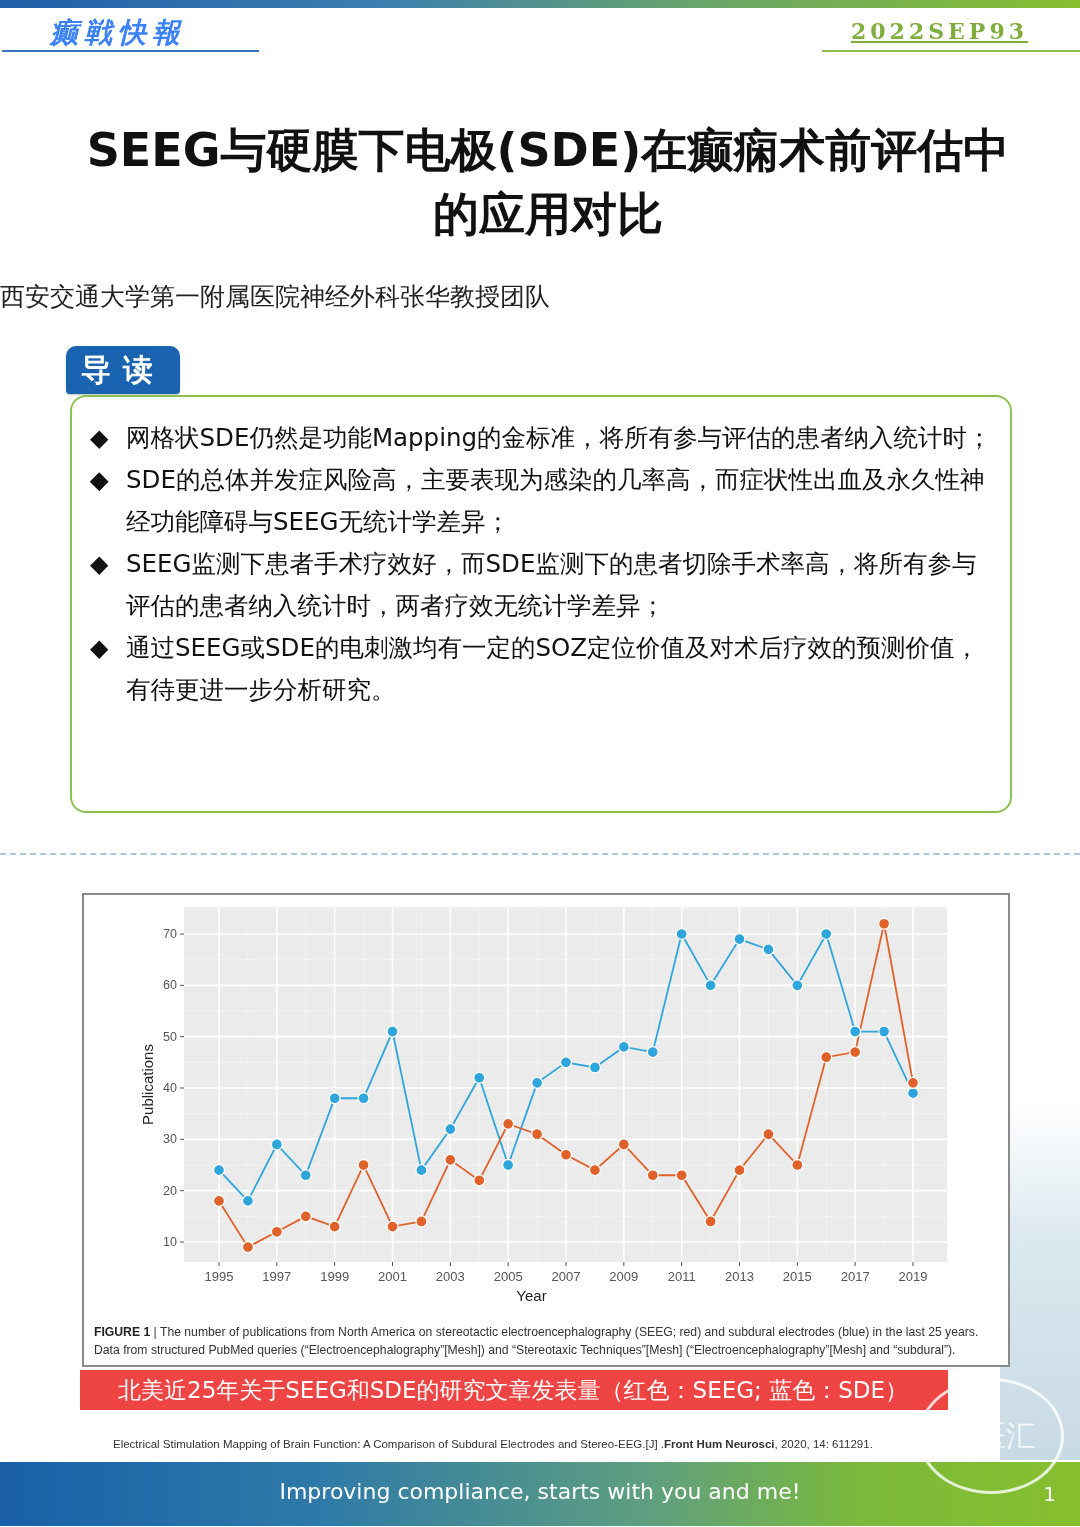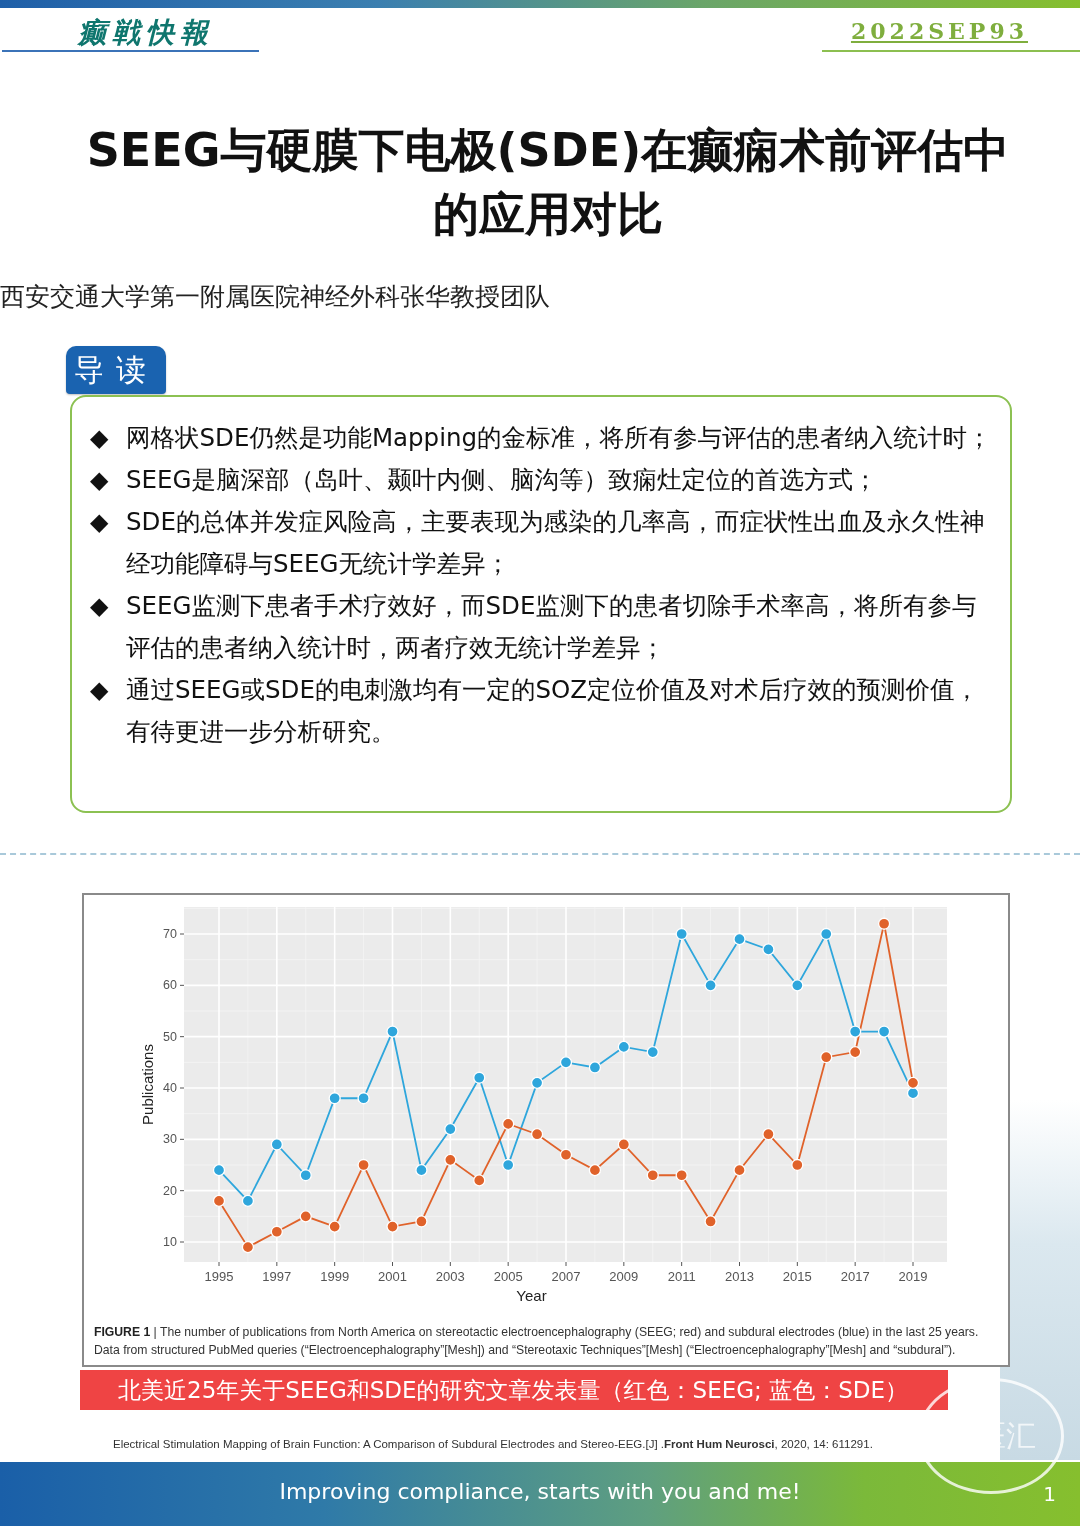--- a/index.html
+++ b/index.html
@@ -1,32 +1,32 @@
 <!DOCTYPE html>
 <html><head>
 <meta charset="utf-8">
 <style>
   html, body { margin:0; padding:0; }
   body { width:1080px; height:1527px; position:relative; background:#ffffff; overflow:hidden;
          font-family:"DejaVu Sans", "Liberation Sans", sans-serif; color:#111; }
   .topbar { position:absolute; left:0; top:0; width:1080px; height:8px;
             background:linear-gradient(90deg,#1f5fa8 0%,#3b7fb0 35%,#6aa56a 65%,#86bf2e 100%); }
-  .brand { position:absolute; left:78px; top:14px; font-family:"DejaVu Serif", serif; font-size:28px;
-           color:#0f766e; letter-spacing:6px; font-weight:bold; font-style:italic; }
+  .brand { position:absolute; left:50px; top:14px; font-family:"DejaVu Serif", serif; font-size:28px;
+           color:#3b82f6; letter-spacing:6px; font-weight:bold; font-style:italic; }
   .brand-line { position:absolute; left:2px; top:50px; width:257px; height:2px; background:#3b73b8; }
   .issue { position:absolute; right:52px; top:18px; font-family:"DejaVu Serif", serif; font-size:22px;
            font-weight:bold; color:#7fae3e; letter-spacing:4px;text-decoration:underline; }
   .issue-line { position:absolute; left:822px; top:50px; width:258px; height:2px; background:#8cbf50; }
 
   .title { position:absolute; left:8px; top:118px; width:1080px; text-align:center;
            font-size:46px; line-height:64px; font-weight:bold; color:#111; }
   .author { position:absolute; left:0; top:280px; width:1080px; font-size:25px; color:#222; }
 
-  .guide-tab { position:absolute; left:66px; top:346px; width:100px; height:48px; background:#1a63b0;
-               border-radius:10px 10px 4px 4px; color:#fff; font-size:30px; font-weight:normal;
+  .guide-tab { position:absolute; left:66px; top:346px; width:114px; height:48px; background:#1a63b0;
+               border-radius:10px 10px 4px 4px; color:#fff; font-size:30px; font-weight:bold;
                text-align:center; line-height:48px; letter-spacing:12px; box-shadow:0 1px 2px rgba(0,0,0,.25); }
   .guide-box { position:absolute; left:70px; top:395px; width:938px; height:414px;
                border:2px solid #8cc152; border-radius:16px; background:#fff; }
   .guide-list { list-style:none; margin:0; padding:20px 18px 0 18px; }
   .guide-item { position:relative; padding-left:36px; font-size:24.5px; line-height:42px; color:#111; }
   .guide-item .bullet { position:absolute; left:0; top:0; font-size:24px; }
 
   .dashed { position:absolute; left:0; top:853px; width:1080px; border-top:2px dashed #a9c9da; }
 
   .fig-frame { position:absolute; left:82px; top:893px; width:924px; height:470px;
@@ -62,21 +62,21 @@
 <div class="title">
   <div>SEEG与硬膜下电极(SDE)在癫痫术前评估中</div>
   <div>的应用对比</div>
 </div>
 <div class="author">西安交通大学第一附属医院神经外科张华教授团队</div>
 
 <div class="guide-tab">导读</div>
 <div class="guide-box">
   <ul class="guide-list" id="guide-list">
       <li class="guide-item"><span class="bullet">◆</span><span>网格状SDE仍然是功能Mapping的金标准，将所有参与评估的患者纳入统计时；</span></li>
-      <li class="guide-item"><span class="bullet">◆</span><span>SEEG是脑深部（岛叶、颞叶内侧、脑沟等）致痫灶定位的首选方式；</span></li>
+      <li class="guide-item"><span class="bullet">◆</span></li>
       <li class="guide-item"><span class="bullet">◆</span><span>SDE的总体并发症风险高，主要表现为感染的几率高，而症状性出血及永久性神经功能障碍与SEEG无统计学差异；</span></li>
       <li class="guide-item"><span class="bullet">◆</span><span>SEEG监测下患者手术疗效好，而SDE监测下的患者切除手术率高，将所有参与评估的患者纳入统计时，两者疗效无统计学差异；</span></li>
       <li class="guide-item"><span class="bullet">◆</span><span>通过SEEG或SDE的电刺激均有一定的SOZ定位价值及对术后疗效的预测价值，有待更进一步分析研究。</span></li>
     </ul>
 </div>
 
 <div class="dashed"></div>
 
 <div class="side-deco"></div>
 

